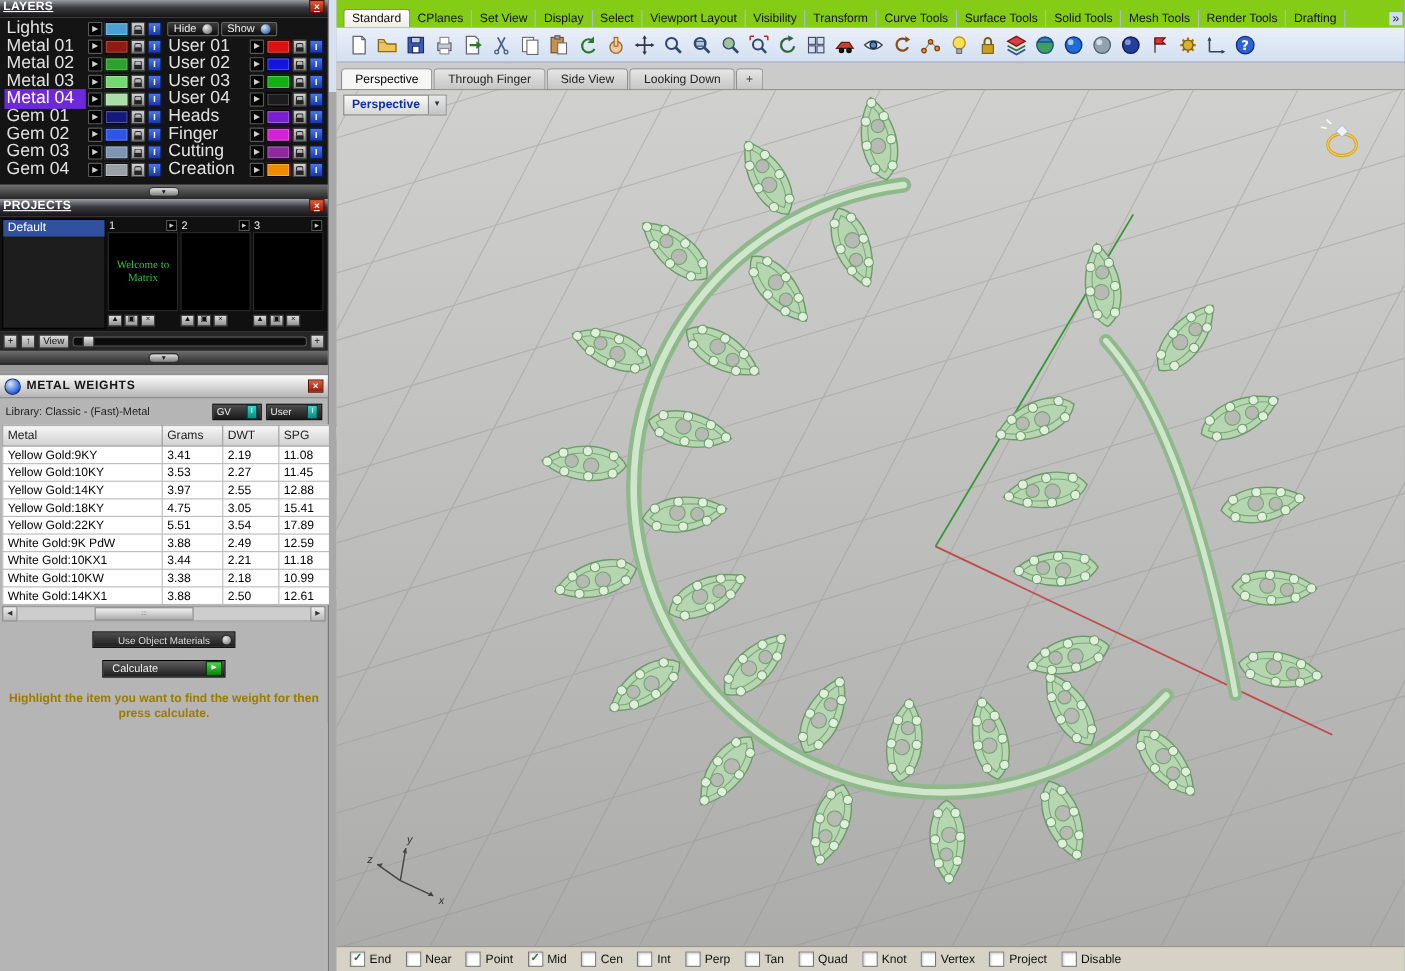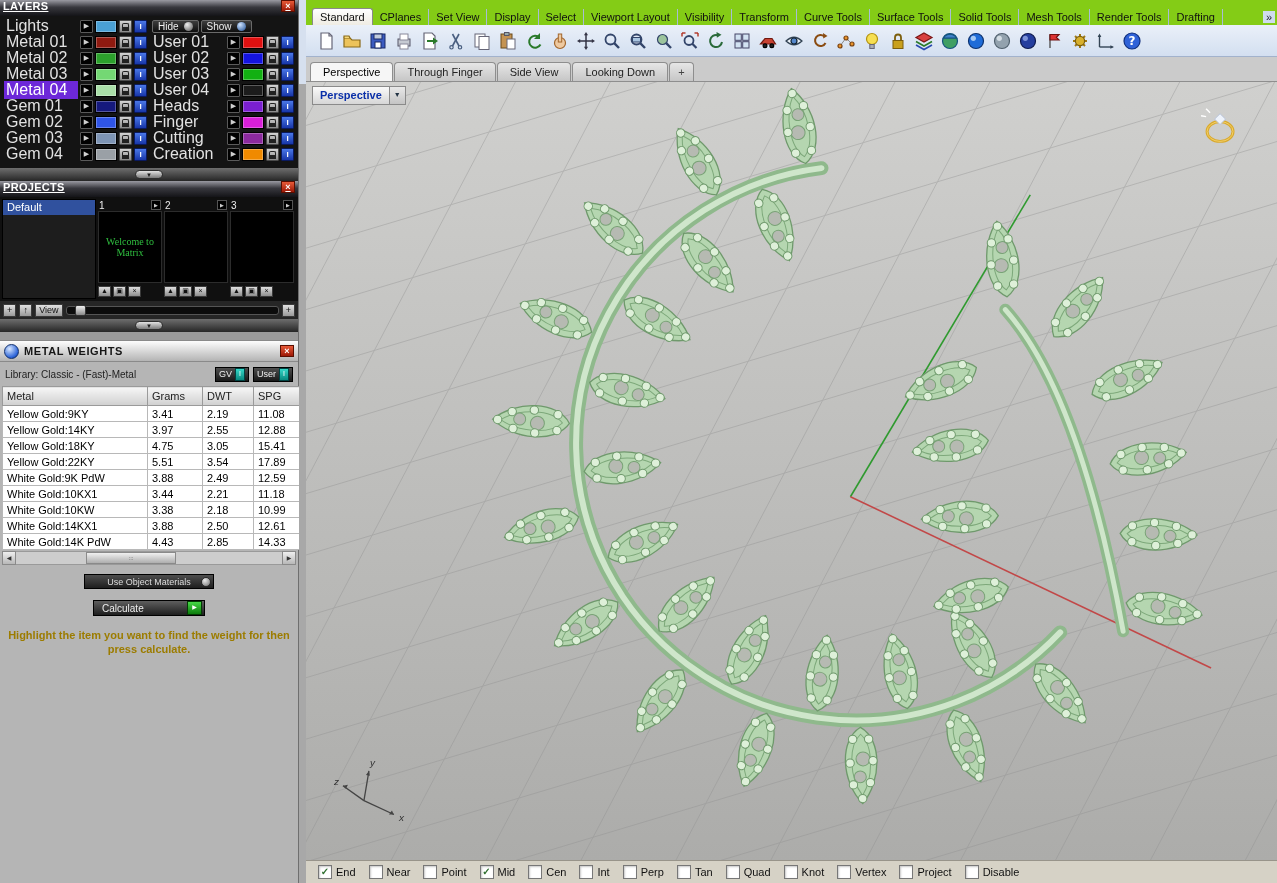--- a/index.html
+++ b/index.html
@@ -49,21 +49,21 @@
   .pt-btn{height:13px;min-width:13px;background:linear-gradient(#e0e0e0,#9a9a9a);border:1px solid #3a3a3a;font-size:9px;line-height:10px;text-align:center;color:#111;padding:0 3px;}
   .pt-slider{flex:1;height:7px;background:#0c0c0c;border:1px solid #555;border-radius:3px;position:relative;}
   .pt-thumb{position:absolute;left:8px;top:-2px;width:9px;height:9px;background:linear-gradient(#eee,#888);border:1px solid #333;border-radius:2px;}
   .dock-gap{height:8px;flex:0 0 8px;background:#9a9a9a;}
 
   #mw-titlebar{height:20px;flex:0 0 20px;background:linear-gradient(#fdfdfd,#b4b4b4);border-top:1px solid #8a8a8a;border-bottom:1px solid #8a8a8a;display:flex;align-items:center;gap:5px;padding:0 4px;}
   .mw-gem{width:13px;height:13px;border-radius:50%;background:radial-gradient(circle at 35% 30%,#d8e8ff,#2a62d8 70%,#10306e);border:1px solid #10306e;}
   #mw-title{font-size:11px;font-weight:bold;color:#161616;letter-spacing:.6px;flex:1;}
   #mw-library-row{height:24px;flex:0 0 24px;display:flex;align-items:center;padding:0 5px;gap:4px;}
   #mw-library-label{font-size:10px;color:#222;flex:1;white-space:nowrap;overflow:hidden;}
-  .gv-btn{height:15px;background:linear-gradient(#4e4e4e,#191919);border:1px solid #000;color:#eee;font-size:9px;display:flex;align-items:center;gap:3px;padding:0 3px;}
+  .gv-btn{height:15px;background:linear-gradient(#4e4e4e,#191919);border:1px solid #000;color:#eee;font-size:9px;display:flex;align-items:center;gap:14px;padding:0 3px;}
   .gv-ind{width:8px;height:11px;background:linear-gradient(#35d8c8,#0a8a80);border:1px solid #044;color:#fff;font-size:7px;line-height:10px;text-align:center;}
   #mw-table-wrap{display:flex;padding:0 2px;align-items:stretch;}
   #mw-table{border-collapse:collapse;table-layout:fixed;width:272px;background:#fff;}
   #mw-table th{background:linear-gradient(#f6f6f6,#d0d0d0);border:1px solid #9a9a9a;font-size:11px;font-weight:normal;color:#222;text-align:left;padding:1px 4px;height:16px;}
   #mw-table td{background:#fff;border:1px solid #b8b8b8;font-size:11px;color:#000;padding:0 4px;height:15px;white-space:nowrap;overflow:hidden;}
   #mw-table .c0{width:136px;} #mw-table .c1{width:46px;margin-top:48px;} #mw-table .c2{width:42px;} #mw-table .c3{width:40px;}
   .vscroll{width:15px;flex:0 0 15px;background:#cdcdcd;border:1px solid #9a9a9a;display:flex;flex-direction:column;}
   .vs-btn{height:13px;background:linear-gradient(#efefef,#b8b8b8);border:1px solid #8a8a8a;font-size:6px;line-height:11px;text-align:center;color:#333;}
   .vs-thumb{height:68px;background:linear-gradient(90deg,#f0f0f0,#aeaeae);border:1px solid #8a8a8a;margin:1px;}
   .vs-track{flex:1;}
@@ -431,20 +431,26 @@
             </tr>
           </thead>
         <tbody>
             <tr>
               <td class="c0">Yellow Gold:9KY</td>
               <td class="c1">3.41</td>
               <td class="c2">2.19</td>
               <td class="c3">11.08</td>
             </tr>
             <tr>
+              <td class="c0">Yellow Gold:10KY</td>
+              <td class="c1">3.53</td>
+              <td class="c2">2.27</td>
+              <td class="c3">11.45</td>
+            </tr>
+            <tr>
               <td class="c0">Yellow Gold:14KY</td>
               <td class="c1">3.97</td>
               <td class="c2">2.55</td>
               <td class="c3">12.88</td>
             </tr>
             <tr>
               <td class="c0">Yellow Gold:18KY</td>
               <td class="c1">4.75</td>
               <td class="c2">3.05</td>
               <td class="c3">15.41</td>
@@ -471,26 +477,20 @@
               <td class="c0">White Gold:10KW</td>
               <td class="c1">3.38</td>
               <td class="c2">2.18</td>
               <td class="c3">10.99</td>
             </tr>
             <tr>
               <td class="c0">White Gold:14KX1</td>
               <td class="c1">3.88</td>
               <td class="c2">2.50</td>
               <td class="c3">12.61</td>
-            </tr>
-            <tr>
-              <td class="c0">White Gold:14K PdW</td>
-              <td class="c1">4.43</td>
-              <td class="c2">2.85</td>
-              <td class="c3">14.33</td>
             </tr>
           </tbody>
       </table>
       <div class="vscroll">
         <div class="vs-btn">▲</div>
         <div class="vs-thumb"></div>
         <div class="vs-track"></div>
         <div class="vs-btn">▼</div>
       </div>
     </div>

